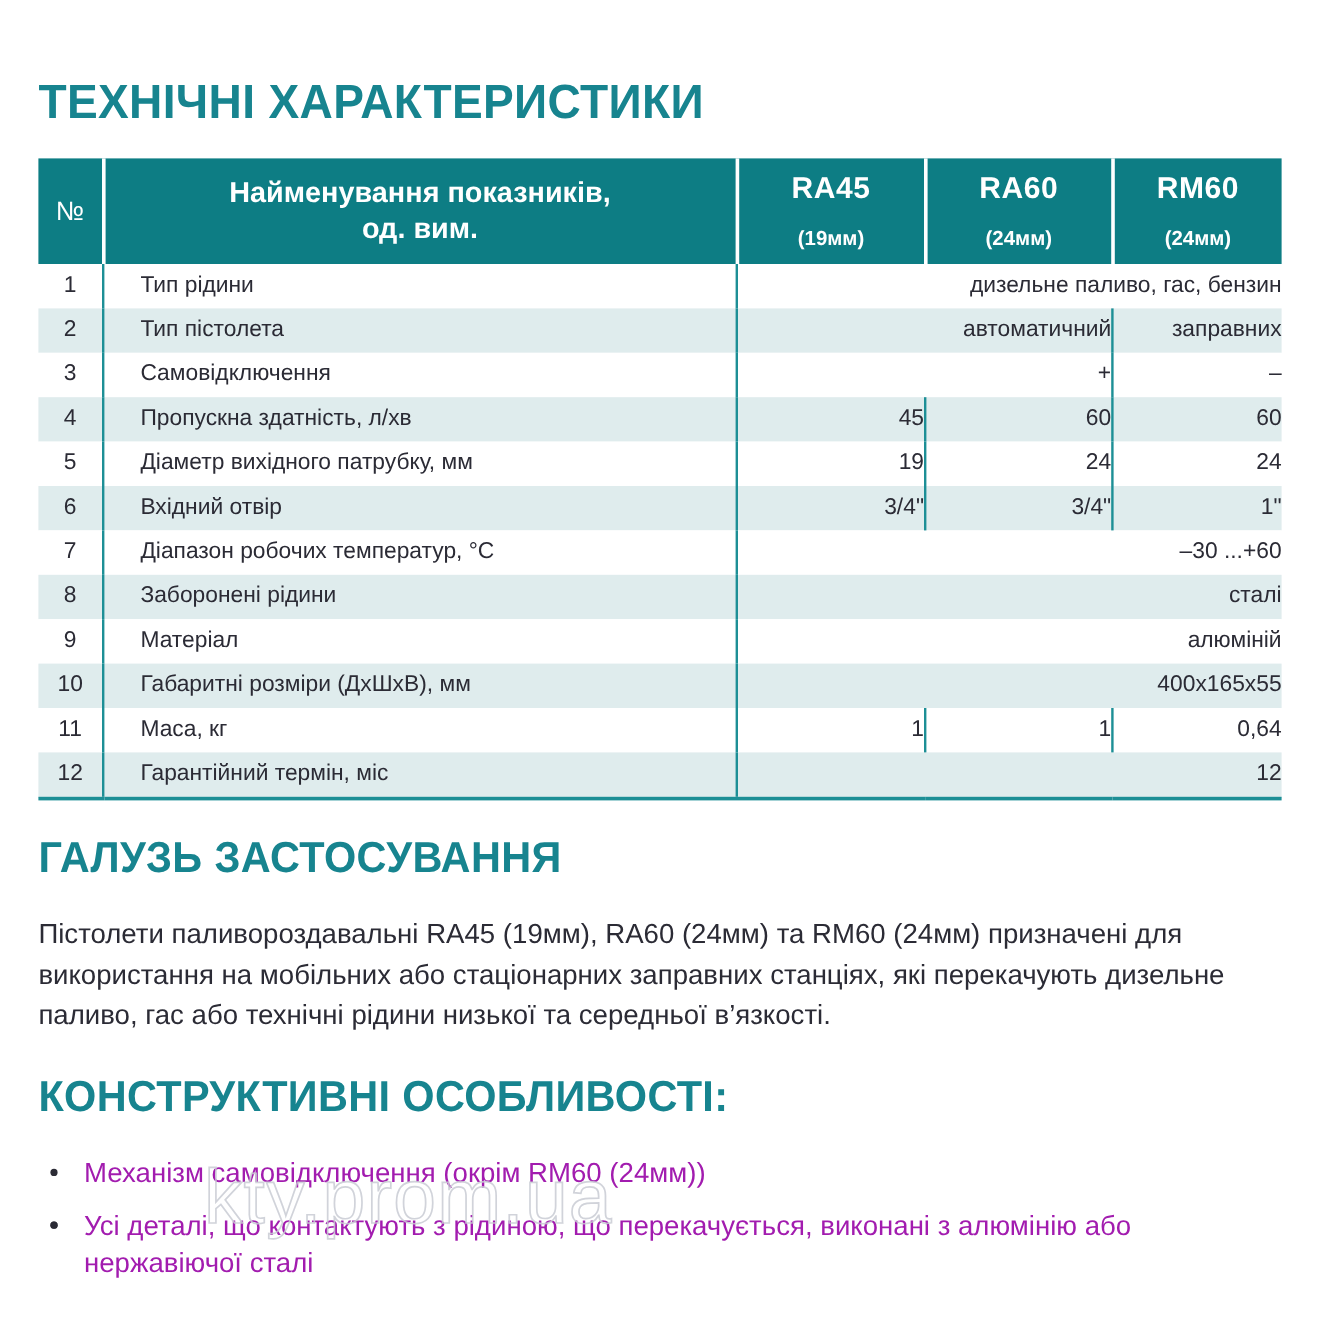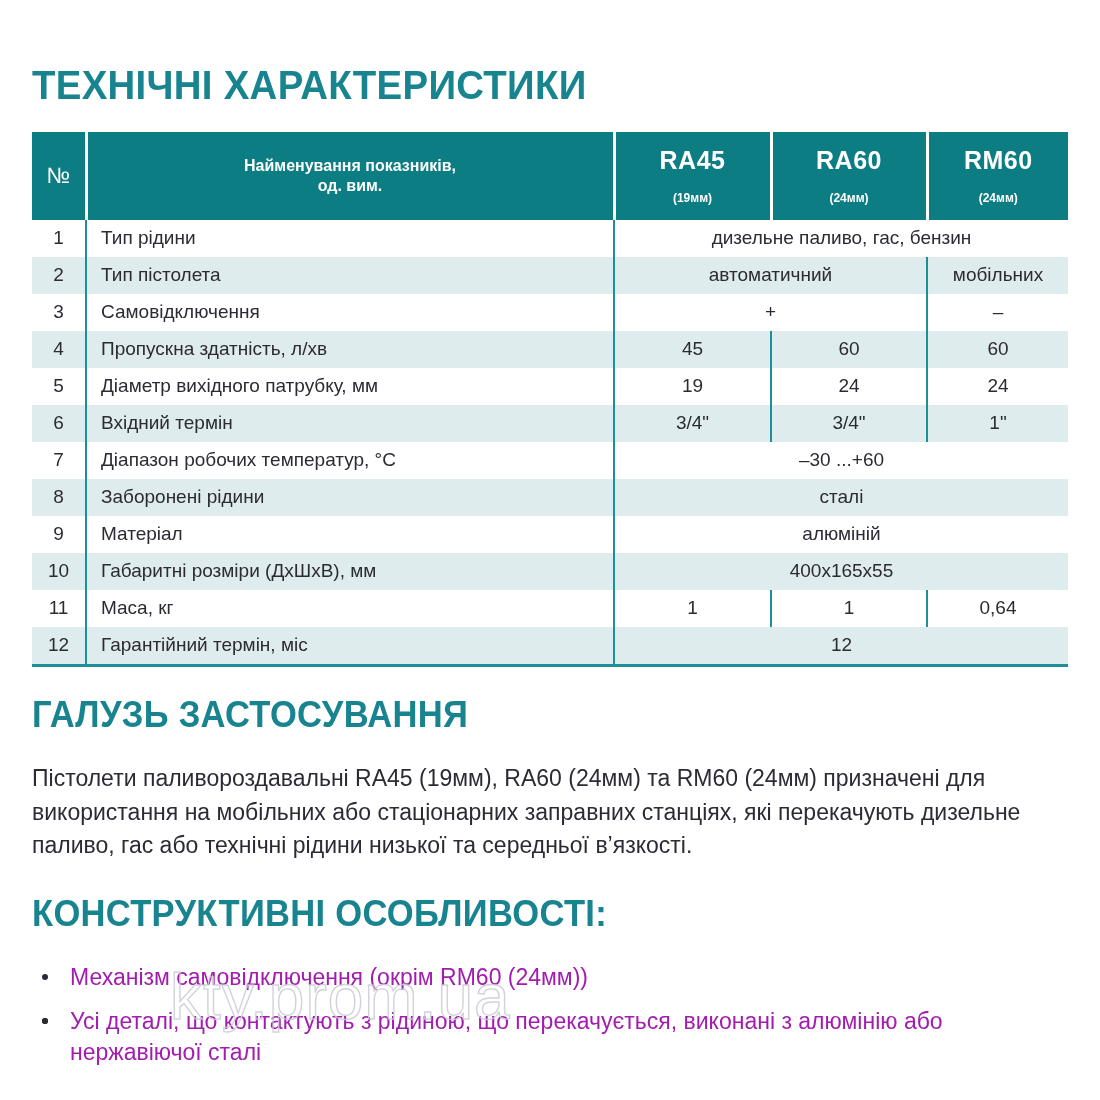--- a/index.html
+++ b/index.html
@@ -81,37 +81,37 @@
     border-right: 3px solid #ffffff;
     font-stretch: condensed;
   }
   thead th:last-child { border-right: none; }
 
   .th-no {
     font-size: 22px;
     font-weight: 400;
   }
   .th-name {
-    font-size: 16px;
+    font-size: 24px;
     line-height: 1.25;
     padding: 0 10px;
     margin-left: 47px;
   }
   .th-model {
     line-height: 1.15;
   }
   .th-model .model-name {
     display: block;
     font-size: 25px;
     font-weight: 700;
     letter-spacing: 0.5px;
   }
   .th-model .model-size {
     display: block;
-    font-size: 12px;
+    font-size: 17px;
     font-weight: 700;
     margin-top: 17px;
   }
 
   tbody td {
     height: 37px;
     padding: 0 0;
     vertical-align: middle;
     color: #2b2b35;
     font-size: 19px;
@@ -121,25 +121,25 @@
   tbody tr td { background: #ffffff; }
   tbody tr.stripe td { background: #dfeced; }
 
   td.cell-no {
     text-align: center;
     border-right: 2px solid #1d8f96;
     font-size: 19px;
   }
   td.cell-name {
     text-align: left;
-    padding-left: 14px;
+    padding-left: 30px;
     border-right: 2px solid #1d8f96;
   }
   td.cell-val {
-    text-align: center;
+    text-align: right;
     border-right: 2px solid #1d8f96;
     margin-left: 16px;
   }
   td.cell-val.last { border-right: none; }
   td.cell-val.nodiv { border-right: none; }
 
   tbody tr:last-child td {
     border-bottom: 3px solid #1d8f96;
   }
 
@@ -235,21 +235,21 @@
       <tbody id="spec-tbody">
           <tr>
             <td class="cell-no">1</td>
             <td class="cell-name">Тип рідини</td>
             <td class="cell-val nodiv" colspan="3">дизельне паливо, гас, бензин</td>
           </tr>
           <tr class="stripe">
             <td class="cell-no">2</td>
             <td class="cell-name">Тип пістолета</td>
             <td class="cell-val" colspan="2">автоматичний</td>
-            <td class="cell-val last">мобільних</td>
+            <td class="cell-val last">заправних</td>
           </tr>
           <tr>
             <td class="cell-no">3</td>
             <td class="cell-name">Самовідключення</td>
             <td class="cell-val" colspan="2">+</td>
             <td class="cell-val last">–</td>
           </tr>
           <tr class="stripe">
             <td class="cell-no">4</td>
             <td class="cell-name">Пропускна здатність, л/хв</td>
@@ -259,21 +259,21 @@
           </tr>
           <tr>
             <td class="cell-no">5</td>
             <td class="cell-name">Діаметр вихідного патрубку, мм</td>
             <td class="cell-val ">19</td>
             <td class="cell-val ">24</td>
             <td class="cell-val last">24</td>
           </tr>
           <tr class="stripe">
             <td class="cell-no">6</td>
-            <td class="cell-name">Вхідний термін</td>
+            <td class="cell-name">Вхідний отвір</td>
             <td class="cell-val ">3/4"</td>
             <td class="cell-val ">3/4"</td>
             <td class="cell-val last">1"</td>
           </tr>
           <tr>
             <td class="cell-no">7</td>
             <td class="cell-name">Діапазон робочих температур, °С</td>
             <td class="cell-val nodiv" colspan="3">–30 ...+60</td>
           </tr>
           <tr class="stripe">

